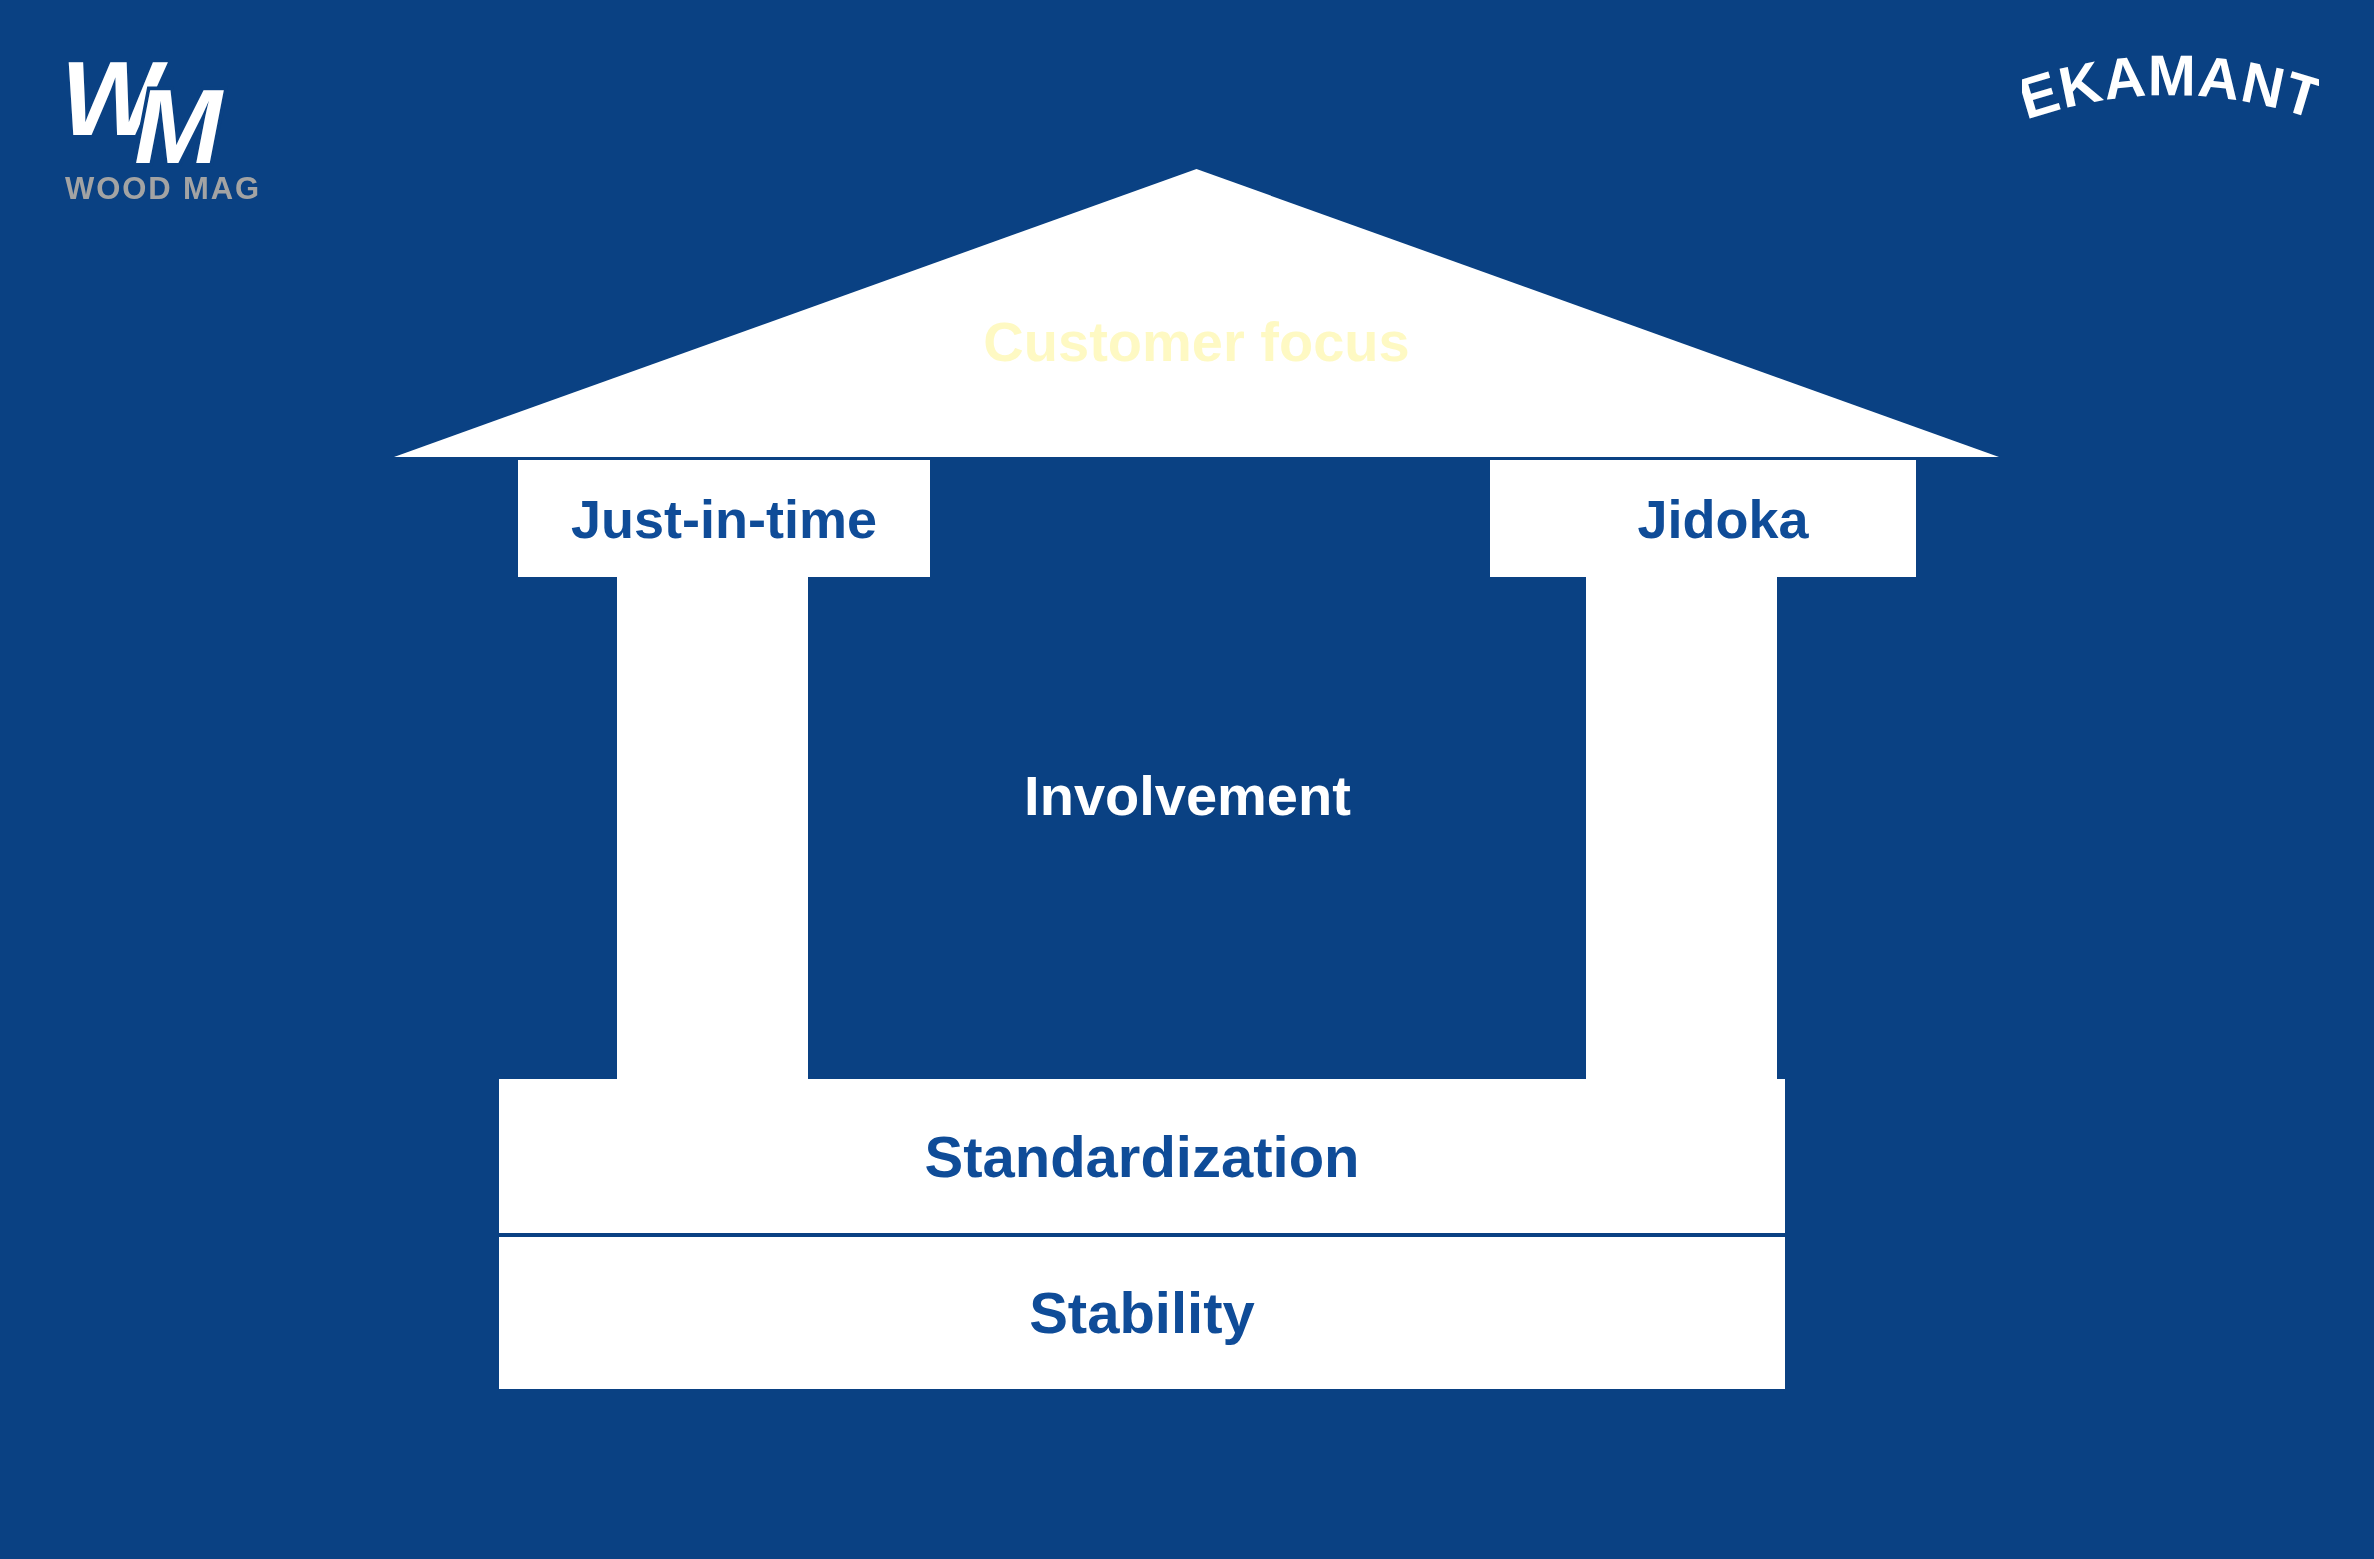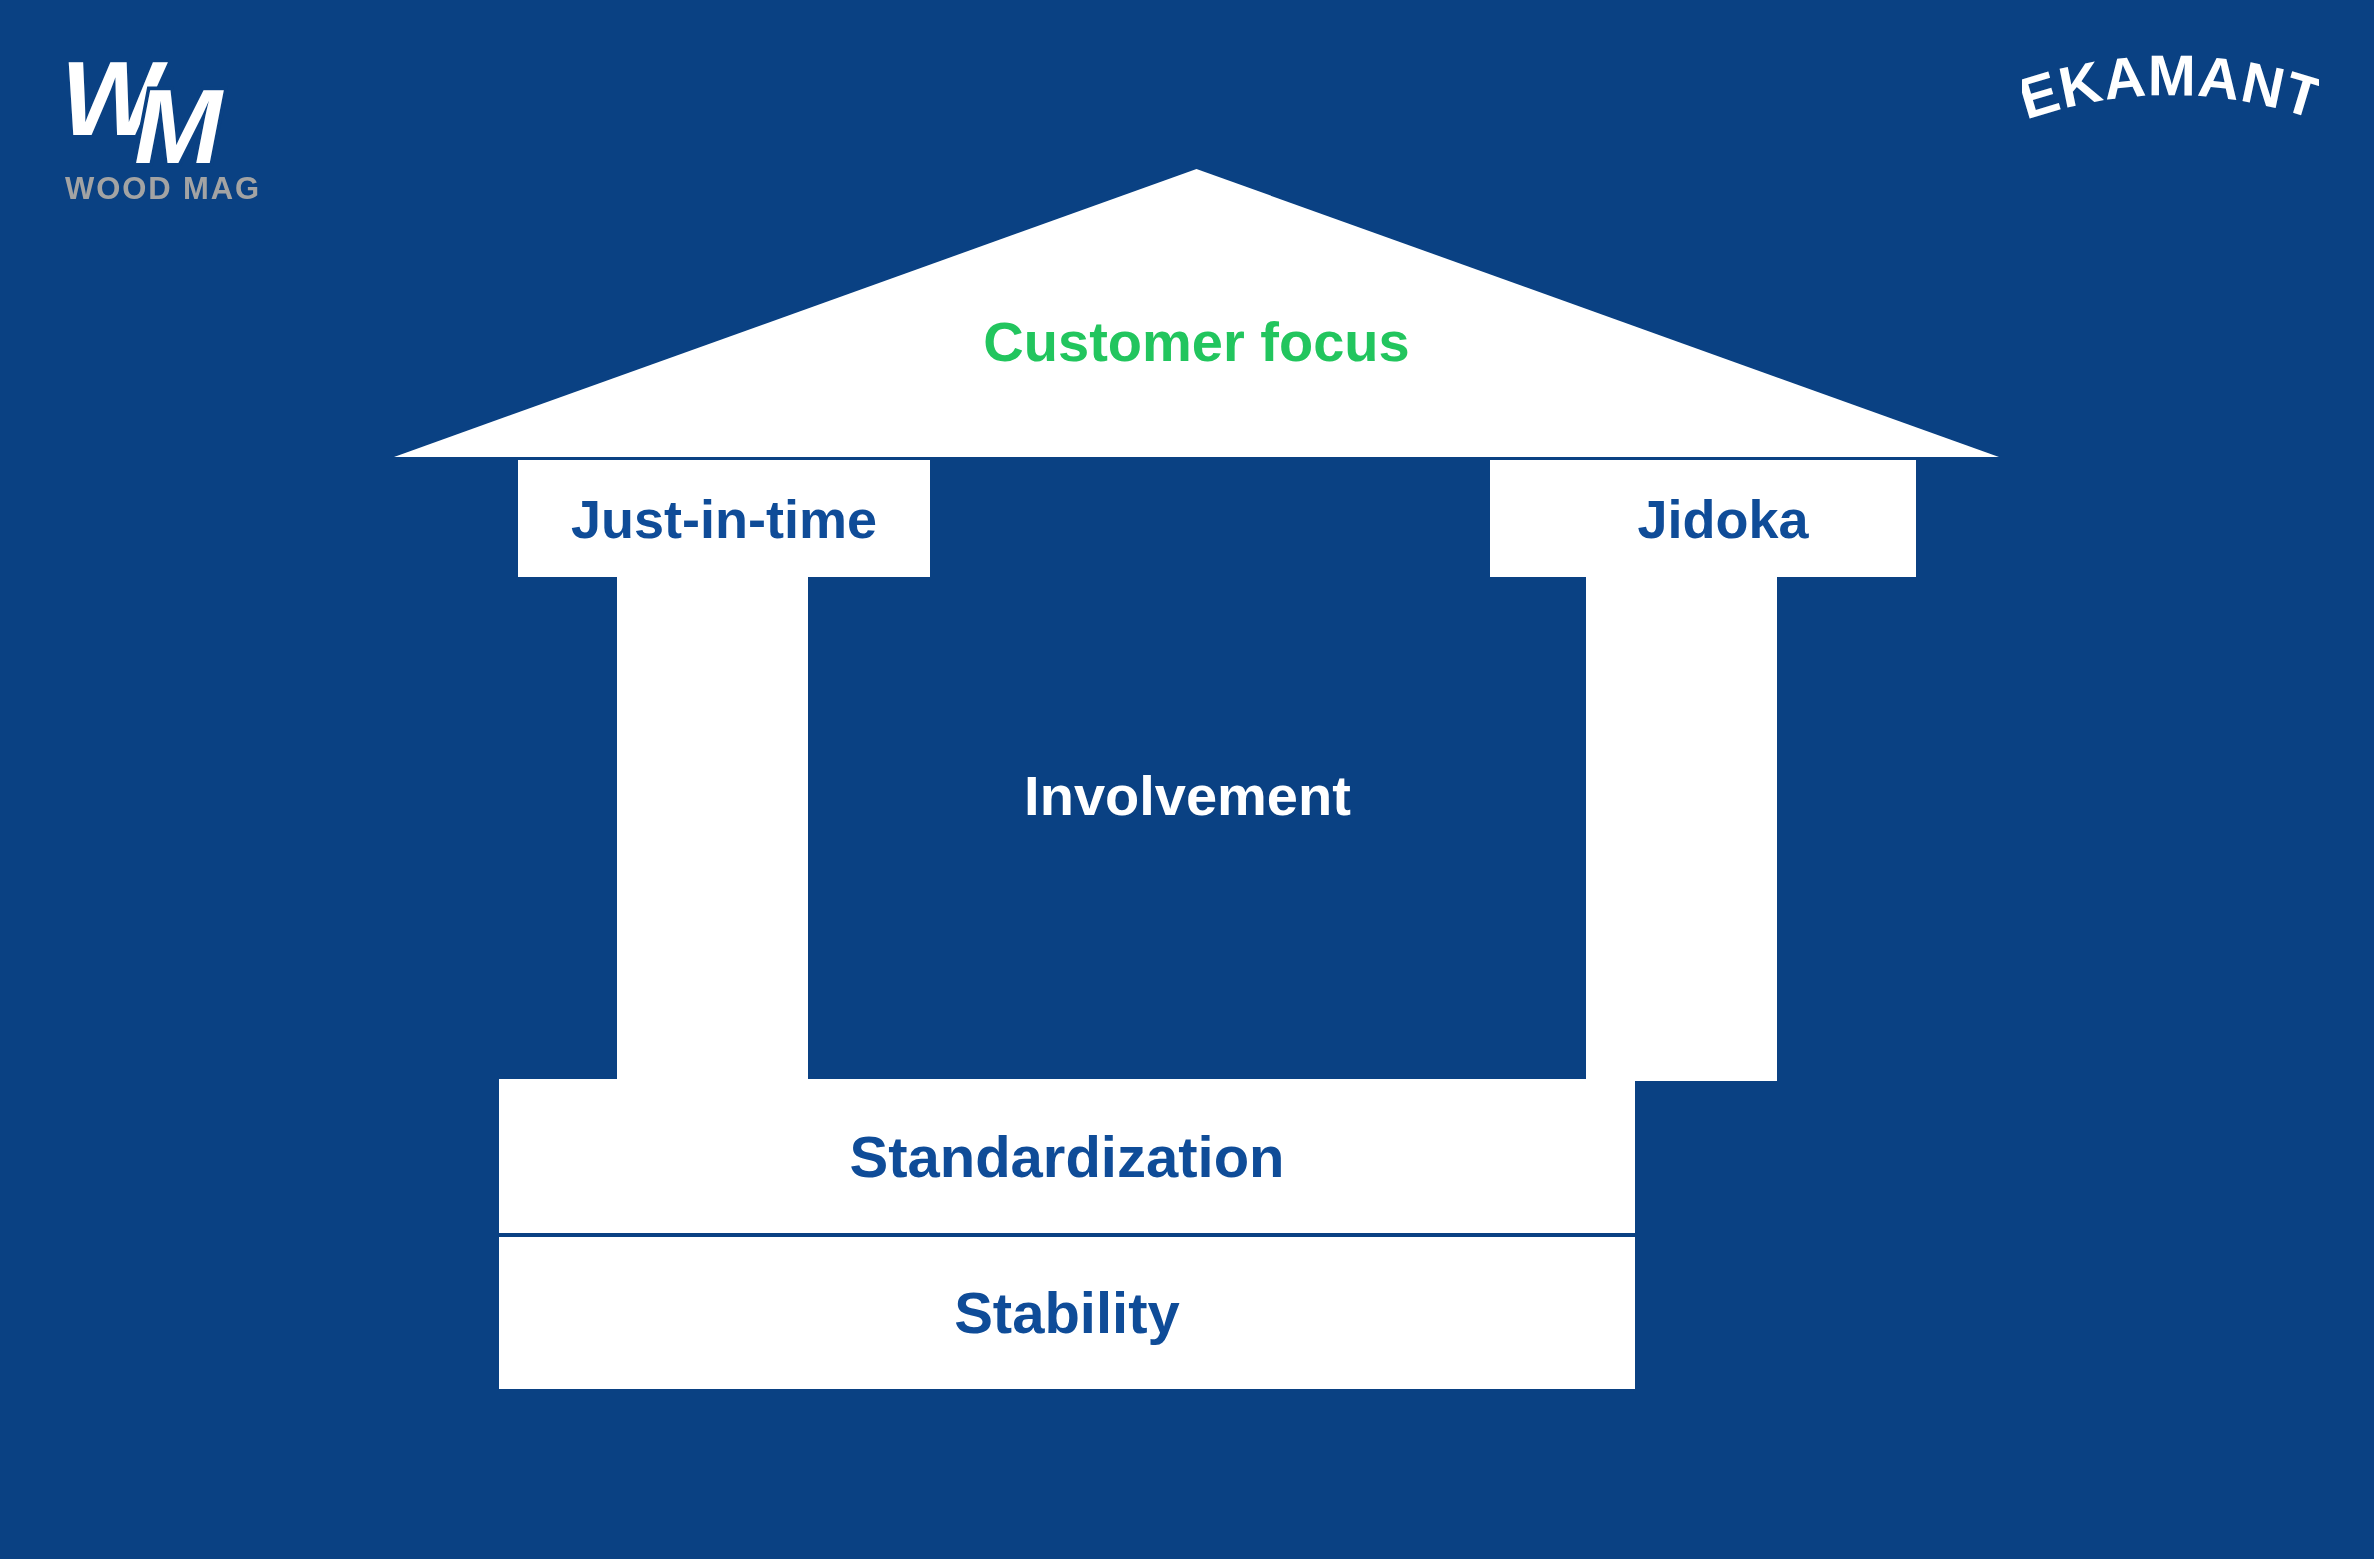--- a/index.html
+++ b/index.html
@@ -51,21 +51,21 @@
     width: 1605px;
     height: 288px;
   }
   .roof svg { display: block; width: 100%; height: 100%; }
   .roof-label {
     position: absolute;
     left: 0;
     top: 140px;
     width: 100%;
     text-align: center;
-    color: #22c55e;
+    color: #fef9c3;
     font-size: 56px;
     font-weight: 700;
     line-height: 65px;
   }
 
   .capital {
     background: #ffffff;
     display: flex;
     align-items: center;
     justify-content: center;
@@ -92,21 +92,21 @@
     color: #ffffff;
     font-size: 56px;
     font-weight: 700;
     line-height: 65px;
     z-index: 1;
   }
 
   .base {
     left: 499px;
     top: 1079px;
-    width: 1136px;
+    width: 1286px;
     z-index: 3;
   }
   .base-layer {
     background: #ffffff;
     display: flex;
     align-items: center;
     justify-content: center;
     color: #0f4c98;
     font-size: 58px;
     font-weight: 700;

